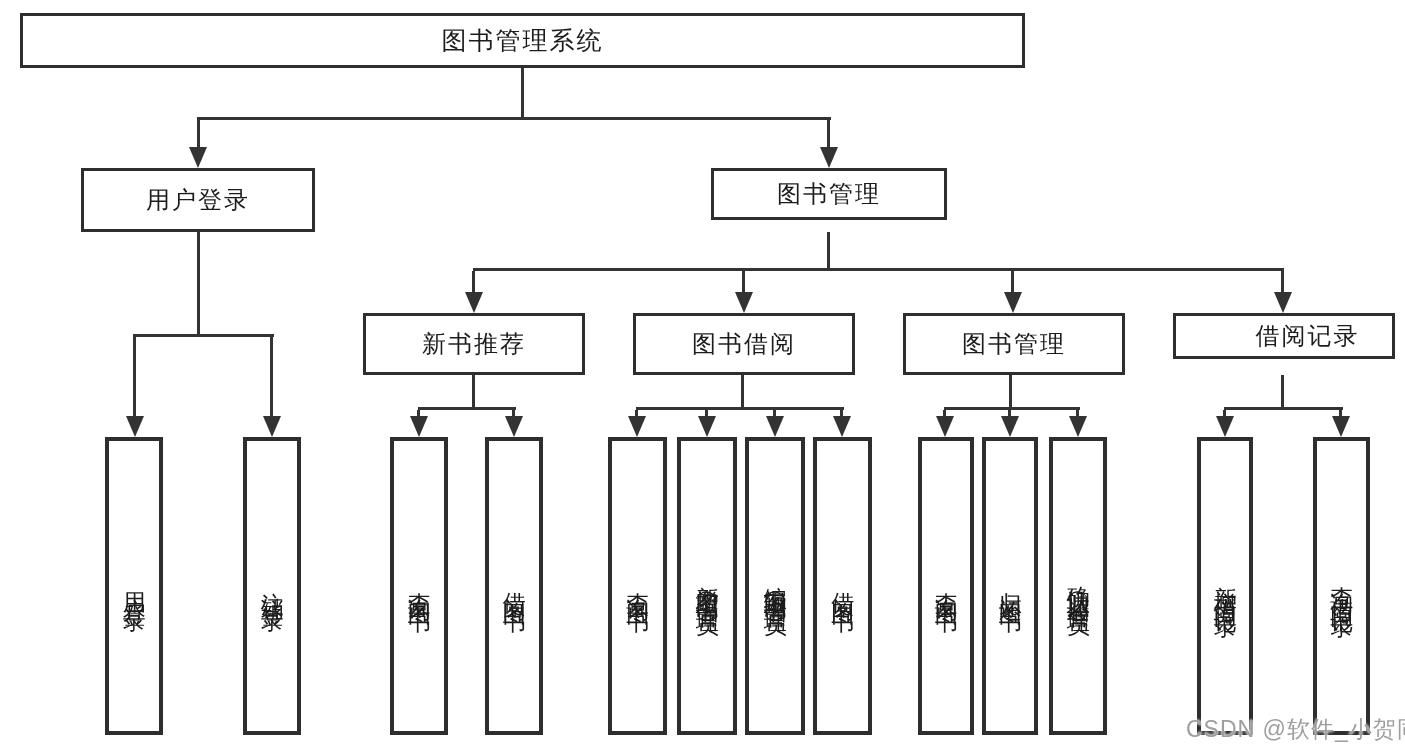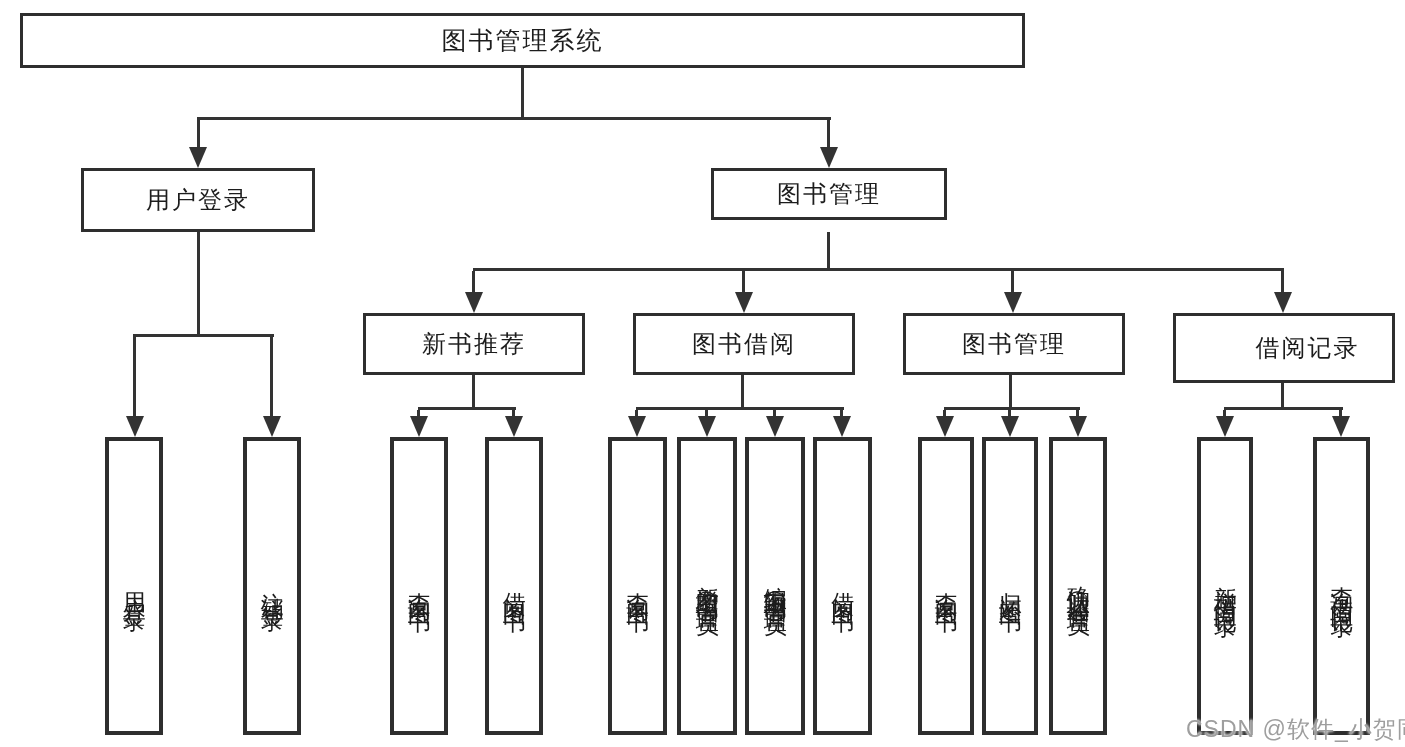--- a/index.html
+++ b/index.html
@@ -152,21 +152,21 @@
 
   <div class="hnode" style="left:363px; top:313px; width:222px; height:62px;">
     <span>新书推荐</span>
   </div>
   <div class="hnode" style="left:633px; top:313px; width:222px; height:62px;">
     <span>图书借阅</span>
   </div>
   <div class="hnode" style="left:903px; top:313px; width:222px; height:62px;">
     <span>图书管理</span>
   </div>
-  <div class="hnode" style="left:1173px; top:313px; width:222px; height:70px;padding-left:47px;">
+  <div class="hnode" style="left:1173px; top:313px; width:222px; height:46px;padding-left:47px;">
     <span>借阅记录</span>
   </div>
 
   <div class="vnode" style="left:105px; width:58px;">
     <span>用户登录</span>
   </div>
   <div class="vnode" style="left:243px; width:58px;">
     <span>注销登录</span>
   </div>
 

